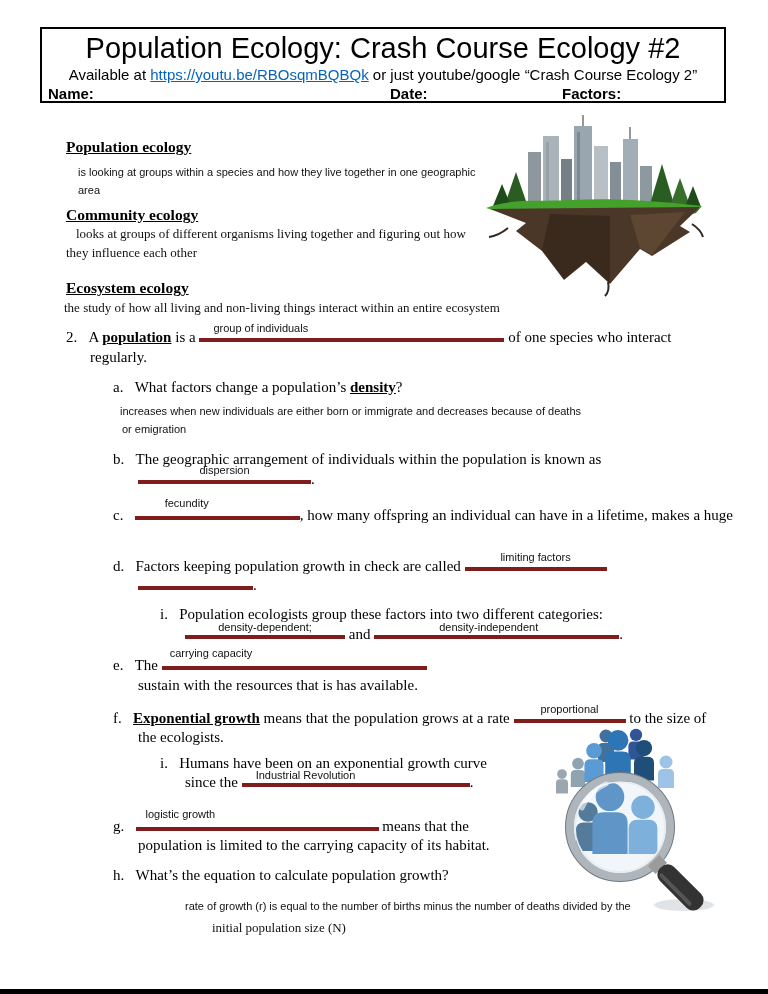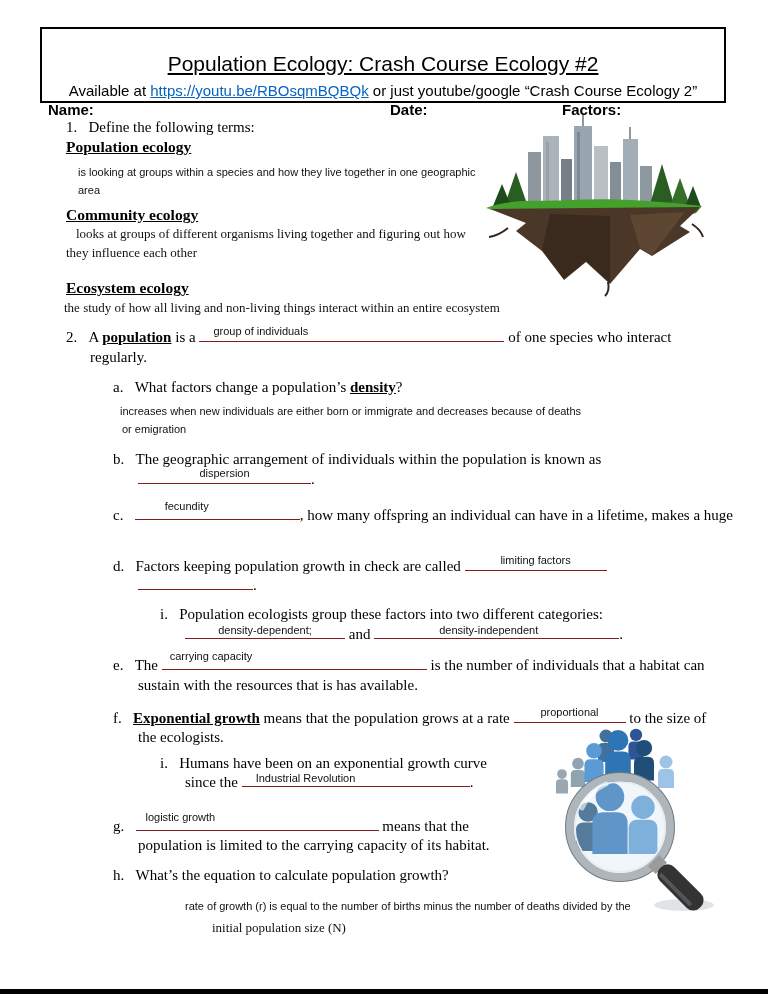--- a/index.html
+++ b/index.html
@@ -4,28 +4,28 @@
 <style>
   * { margin:0; padding:0; box-sizing:border-box; }
   html,body { background:#ffffff; }
   .page { position:relative; width:768px; height:994px; background:#fff; overflow:hidden;
           font-family:"Liberation Serif", serif; color:#000; }
   .line { position:absolute; white-space:nowrap; font-size:15px; line-height:19px; }
   .ans-sans { font-family:"Liberation Sans", sans-serif; font-size:11px; line-height:17px; color:#111; }
   .ans-serif { font-family:"Liberation Serif", serif; font-size:13px; line-height:17px; color:#111; }
   .term { font-weight:bold; text-decoration:underline; }
   .term-head { font-weight:bold; text-decoration:underline; font-size:15.5px; }
-  .blank { display:inline-block; position:relative; height:1px; border-bottom:1px solid #7f1d1d; vertical-align:baseline; }
+  .blank { display:inline-block; position:relative; height:1px; border-bottom:4px solid #7f1d1d; vertical-align:baseline; }
   .fill { position:absolute; left:0; bottom:2px; width:100%; text-align:center;
           font-family:"Liberation Sans", sans-serif; font-size:11px; line-height:12px; color:#111; white-space:nowrap; }
   .fill.left { text-align:left; }
   .fill.r1 { bottom:4px; }
   .fill.r2 { bottom:7px; }
   .header-box { position:absolute; left:40px; top:27px; width:686px; height:76px; border:2px solid #000; background:#fff; }
-  .title { text-align:center; font-family:"Liberation Sans", sans-serif; font-size:21px; line-height:34px; margin-top:18px;text-decoration:underline; }
+  .title { text-align:center; font-family:"Liberation Sans", sans-serif; font-size:29px; line-height:34px; margin-top:2px; }
   .subtitle { text-align:center; font-family:"Liberation Sans", sans-serif; font-size:15px; line-height:19px; }
   .doc-link { color:var(--color-link,#0563C1); text-decoration:underline; cursor:pointer;text-align:right; }
   .fields { position:relative; height:20px; font-family:"Liberation Sans", sans-serif; font-size:15px; margin-top:1px;font-weight:bold; }
   .fields span { position:absolute; top:0; }
   .f-name { left:6px; } .f-date { left:348px; } .f-period { left:520px; }
   .illus { position:absolute; }
   .bottom-bar { position:absolute; left:0; top:989px; width:768px; height:5px; background:#000; }
 </style>
 </head>
 <body>
@@ -35,21 +35,20 @@
   <div class="header-box">
     <div class="title">Population Ecology: Crash Course Ecology #2</div>
     <div class="subtitle"><span>Available at </span><a class="doc-link">https://youtu.be/RBOsqmBQBQk</a><span> or just youtube/google “Crash Course Ecology 2”</span></div>
     <div class="fields">
       <span class="f-name">Name:</span>
       <span class="f-date">Date:</span>
       <span class="f-period">Factors:</span>
     </div>
   </div>
 
-  <div class="line" style="left:66px; top:118px;">1.&nbsp;&nbsp;&nbsp;Define the following terms:</div>
   <div class="line" style="left:66px; top:137px;"><span class="term-head">Population ecology</span></div>
   <div class="line ans-sans" style="left:78px; top:164px;">is looking at groups within a species and how they live together in one geographic</div>
   <div class="line ans-sans" style="left:78px; top:182px;">area</div>
 
   <div class="line" style="left:66px; top:205px;"><span class="term-head">Community ecology</span></div>
   <div class="line ans-serif" style="left:76px; top:225px;">looks at groups of different organisms living together and figuring out how</div>
   <div class="line ans-serif" style="left:66px; top:244px;">they influence each other</div>
 
   <div class="line" style="left:66px; top:278px;"><span class="term-head">Ecosystem ecology</span></div>
   <div class="line ans-serif" style="left:64px; top:299px;">the study of how all living and non-living things interact within an entire ecosystem</div>
@@ -65,21 +64,21 @@
   <div class="line" style="left:138px; top:470px;"><span class="blank" style="width:173px;"><span class="fill r1">dispersion</span></span><span>.</span></div>
 
   <div class="line" style="left:113px; top:506px;"><span>c.&nbsp;&nbsp;&nbsp;</span><span class="blank" style="width:165px;"><span class="fill left r2" style="padding-left:30px;">fecundity</span></span><span>, how many offspring an individual can have in a lifetime, makes a huge</span></div>
 
   <div class="line" style="left:113px; top:557px;"><span>d.&nbsp;&nbsp;&nbsp;Factors keeping population growth in check are called </span><span class="blank" style="width:142px;"><span class="fill r1">limiting factors</span></span></div>
   <div class="line" style="left:138px; top:576px;"><span class="blank" style="width:115px;"></span><span>.</span></div>
 
   <div class="line" style="left:160px; top:605px;">i.&nbsp;&nbsp;&nbsp;Population ecologists group these factors into two different categories:</div>
   <div class="line" style="left:185px; top:625px;"><span class="blank" style="width:160px;"><span class="fill">density-dependent;</span></span><span> and </span><span class="blank" style="width:245px;"><span class="fill left" style="padding-left:65px;">density-independent</span></span><span>.</span></div>
 
-  <div class="line" style="left:113px; top:656px;"><span>e.&nbsp;&nbsp;&nbsp;The </span><span class="blank" style="width:265px;"><span class="fill left r2" style="padding-left:8px;">carrying capacity</span></span><span> is the number of individuals that a habitat can</span></div>
+  <div class="line" style="left:113px; top:656px;"><span>e.&nbsp;&nbsp;&nbsp;The </span><span class="blank" style="width:265px;"><span class="fill left r2" style="padding-left:8px;">carrying capacity</span></span></div>
   <div class="line" style="left:138px; top:676px;">sustain with the resources that is has available.</div>
 
   <div class="line" style="left:113px; top:709px;"><span>f.&nbsp;&nbsp;&nbsp;</span><span class="term">Exponential growth</span><span> means that the population grows at a rate </span><span class="blank" style="width:112px;"><span class="fill r1">proportional</span></span><span> to the size of</span></div>
   <div class="line" style="left:138px; top:728px;">the ecologists.</div>
 
   <div class="line" style="left:160px; top:754px;">i.&nbsp;&nbsp;&nbsp;Humans have been on an exponential growth curve</div>
   <div class="line" style="left:185px; top:773px;"><span>since the </span><span class="blank" style="width:228px;"><span class="fill left" style="padding-left:14px;">Industrial Revolution</span></span><span>.</span></div>
 
   <div class="line" style="left:113px; top:817px;"><span>g.&nbsp;&nbsp;&nbsp;</span><span class="blank" style="width:243px;"><span class="fill left r2" style="padding-left:10px;">logistic growth</span></span><span> means that the</span></div>
   <div class="line" style="left:138px; top:836px;">population is limited to the carrying capacity of its habitat.</div>

